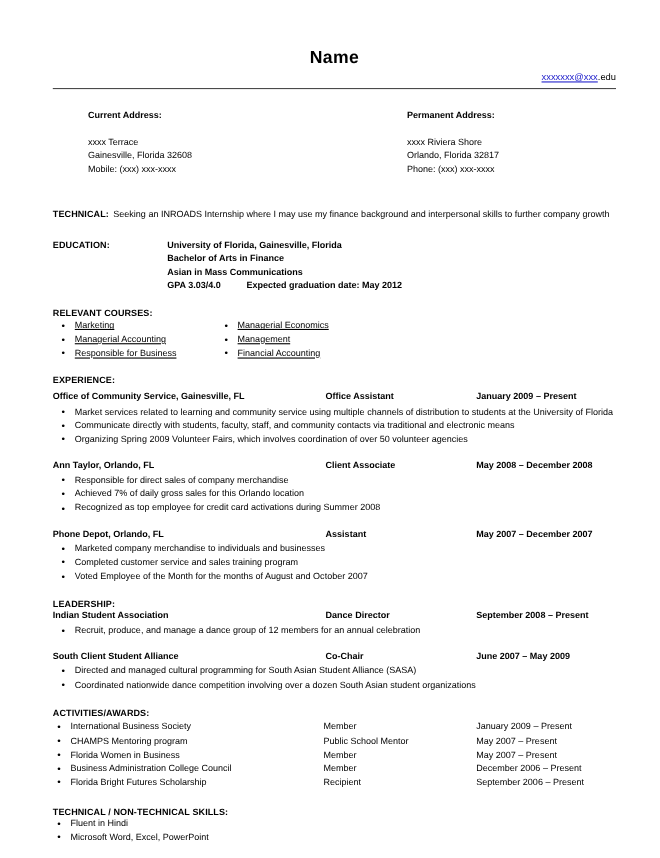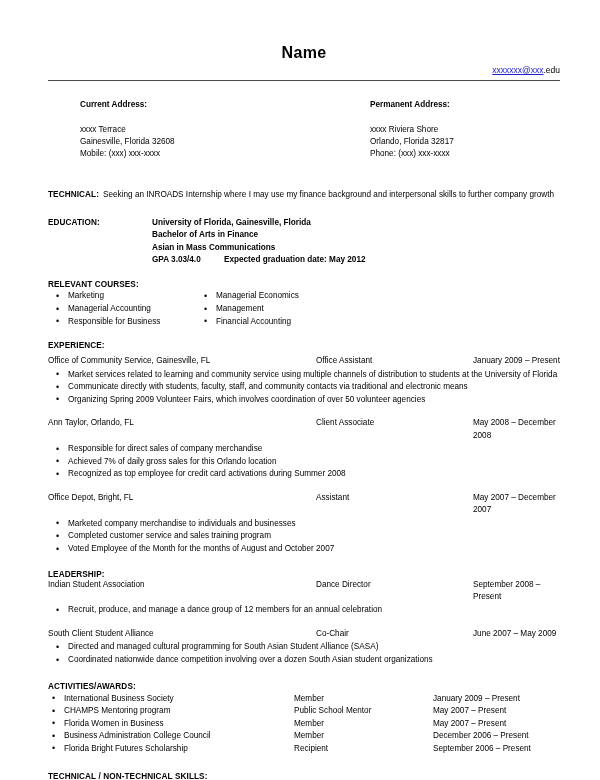--- a/index.html
+++ b/index.html
@@ -85,20 +85,21 @@
   }
   .education .edu-label { width: 78px; flex: 0 0 78px; }
   .education .edu-body { font-weight: bold; }
   .edu-gpa-row { display: flex; }
   .edu-gpa { width: 72px; flex: 0 0 72px; }
 
   .courses-head { margin-top: 14px; }
   .courses-cols {
     display: flex;
     margin-top: 1px;
+    text-decoration: underline;
   }
   .courses-cols .ccol { width: 148px; flex: 0 0 148px; }
   .courses-cols .ccol:first-child { margin-left: 4px; }
   ul.blist {
     list-style: none;
     margin: 0;
     padding: 0;
   }
   ul.blist > li {
     position: relative;
@@ -113,24 +114,23 @@
     top: -0.5px;
     font-size: 9px;
   }
 
   .exp-head { margin-top: 13px; }
 
   .entry { margin-top: 5px; }
   .entry.tight { margin-top: 11px; }
   .entry-head {
     display: flex;
-    font-weight: normal;
+    font-weight: bold;
     font-size: 8.2px;
     line-height: 12.4px;
-    gap: 20px;
   }
   .entry-head .org { width: 248px; flex: 0 0 248px; }
   .entry-head .role { width: 137px; flex: 0 0 137px; }
   .entry-head .dates { flex: 1 1 auto; }
   .entry ul.blist { margin-top: 1px; }
   .entry ul.blist > li { padding-left: 20px; }
   .entry ul.blist > li::before { left: 8px; }
 
   .lead-head { margin-top: 14px; }
   .awards-head { margin-top: 15px; }
@@ -249,21 +249,21 @@
     </div>
     <ul class="blist">
       <li>Responsible for direct sales of company merchandise</li>
       <li>Achieved 7% of daily gross sales for this Orlando location</li>
       <li>Recognized as top employee for credit card activations during Summer 2008</li>
     </ul>
   </div>
 
   <div class="entry tight">
     <div class="entry-head">
-      <div class="org">Office Depot, Bright, FL</div>
+      <div class="org">Phone Depot, Orlando, FL</div>
       <div class="role">Assistant</div>
       <div class="dates">May 2007 – December 2007</div>
     </div>
     <ul class="blist">
       <li>Marketed company merchandise to individuals and businesses</li>
       <li>Completed customer service and sales training program</li>
       <li>Voted Employee of the Month for the months of August and October 2007</li>
     </ul>
   </div>
 

